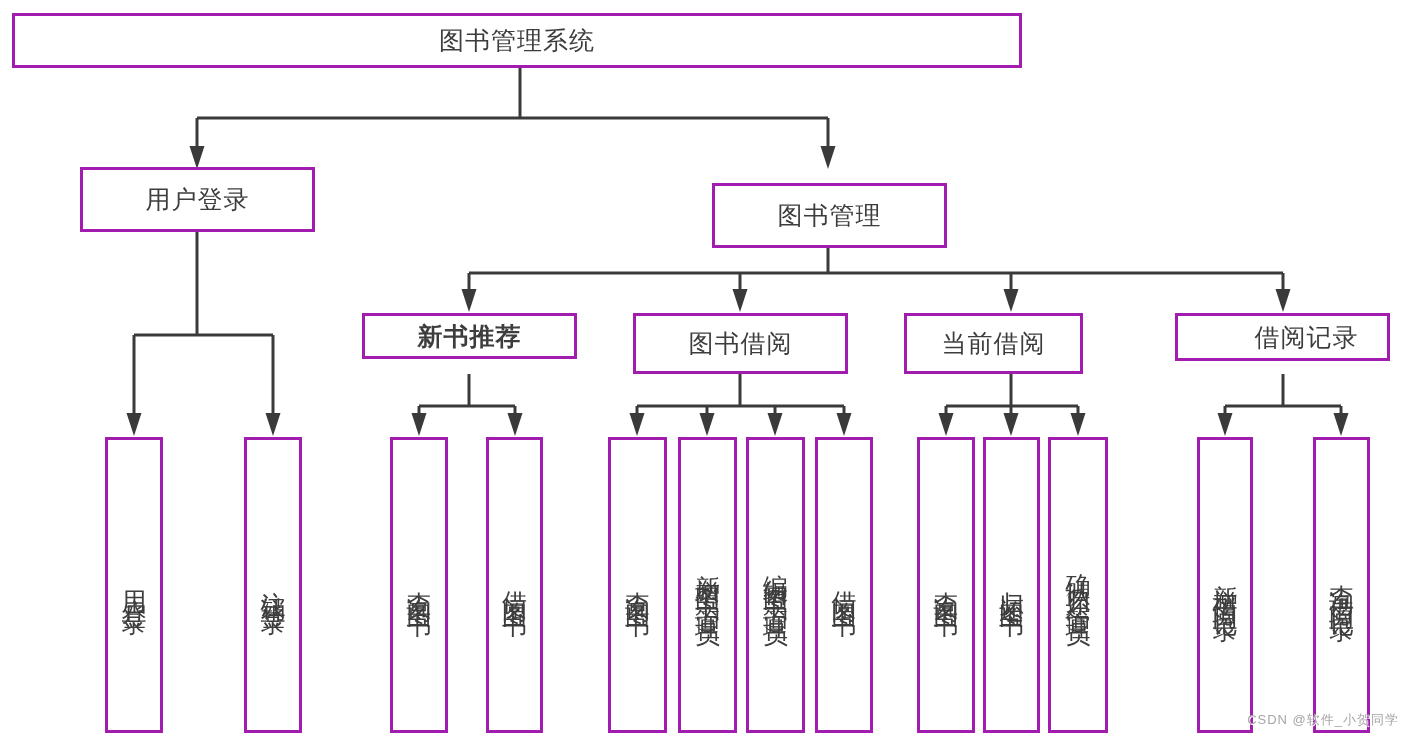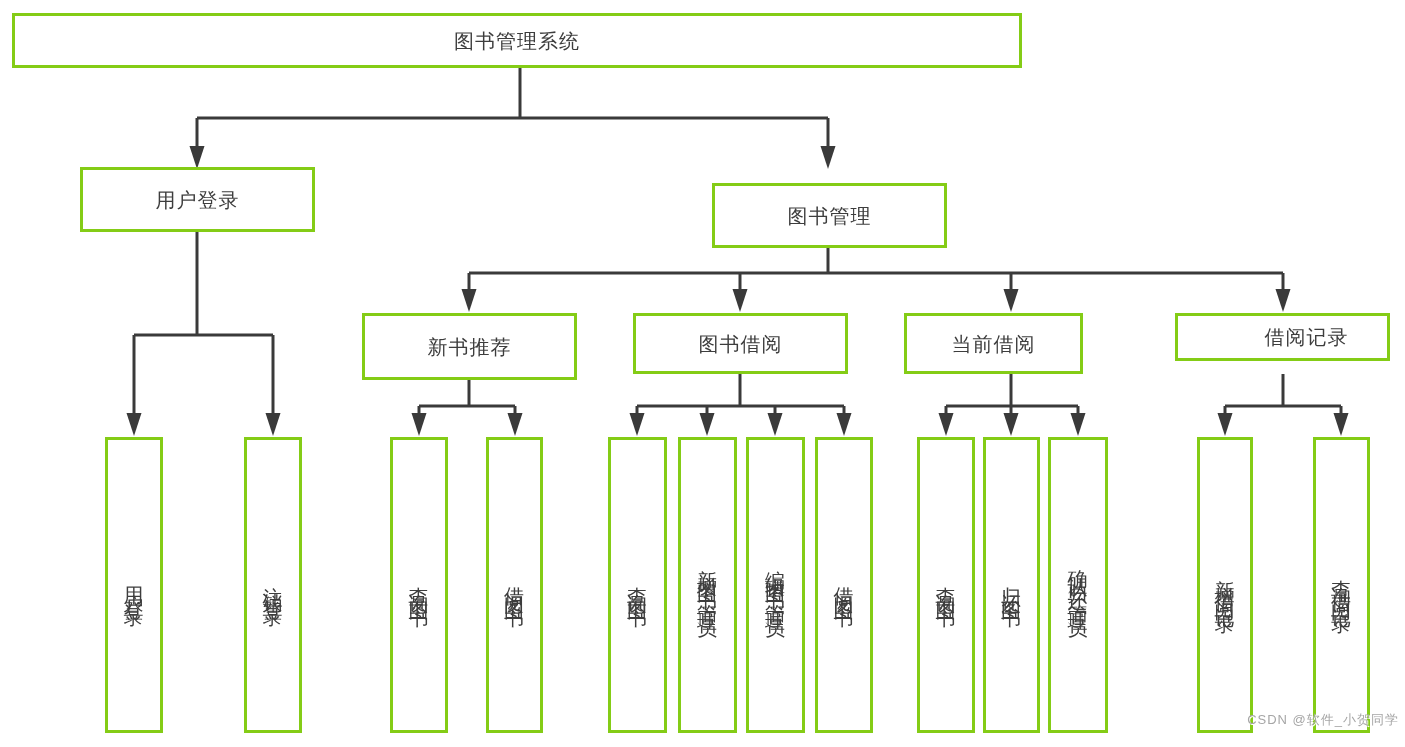--- a/index.html
+++ b/index.html
@@ -18,45 +18,45 @@
   #connectors {
     position: absolute;
     left: 0;
     top: 0;
     width: 1405px;
     height: 747px;
   }
   .node {
     position: absolute;
     box-sizing: border-box;
-    border: 3px solid #84cc16;
+    border: 3px solid #a21caf;
     background: #ffffff;
     display: flex;
     align-items: center;
     justify-content: center;
     color: #3d3d3d;
-    font-size: 20px;
+    font-size: 25px;
     letter-spacing: 1px;
     line-height: 1;
     text-align: left;
     white-space: nowrap;
   }
   .node.leaf {
     writing-mode: vertical-lr;
     text-orientation: mixed;
     letter-spacing: 7px;
     white-space: normal;
   }
   
   .n-root   { left: 12px;   top: 13px;  width: 1010px; height: 55px; }
   
   .n-ul     { left: 80px;   top: 167px; width: 235px;  height: 65px; }
   .n-bm     { left: 712px;  top: 167px; width: 235px;  height: 65px; margin-top: 16px; }
   
-  .n-nb     { left: 362px;  top: 313px; width: 215px;  height: 67px; }
+  .n-nb     { left: 362px;  top: 313px; width: 215px;  height: 46px; font-weight: bold; }
   .n-bb     { left: 633px;  top: 313px; width: 215px;  height: 61px; }
   .n-cb     { left: 904px;  top: 313px; width: 179px;  height: 61px; }
   .n-br     { left: 1175px; top: 313px; width: 215px;  height: 48px; padding-left: 48px; }
   
   .leaf     { top: 437px; height: 296px; width: 58px; }
   .l-0  { left: 105px; }
   .l-1  { left: 244px; }
   .l-2  { left: 390px; }
   .l-3  { left: 486px; width: 57px; }
   .l-4  { left: 608px; width: 59px; }

